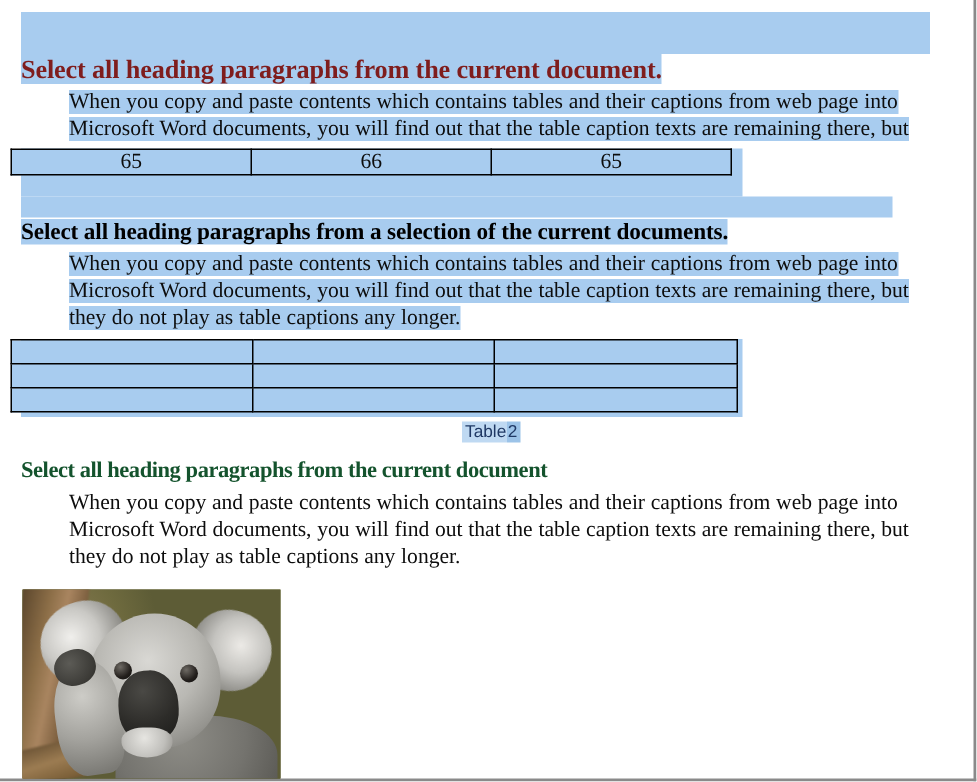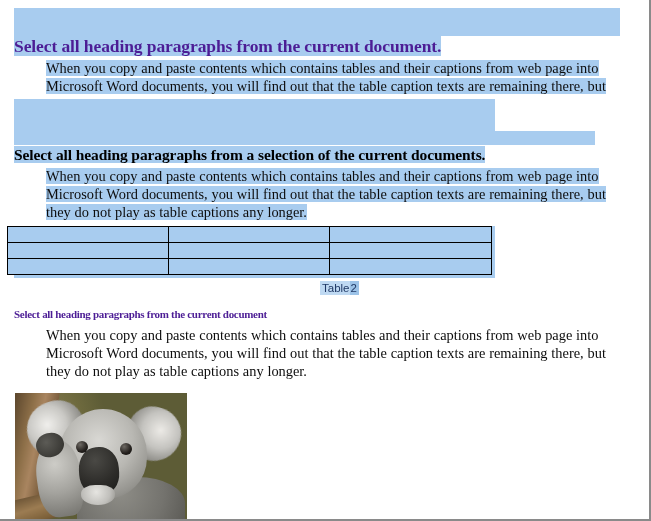--- a/index.html
+++ b/index.html
@@ -38,41 +38,41 @@
   
   .hl {
     background: #a8ccef;
   }
   .hl-strip {
     background: #a8ccef;
   }
 
   
   .h-blue-dark {
-    color: #4c1d95;
+    color: #7f1d1d;
     font-weight: bold;
     font-size: 17.5px;
     line-height: 21px;
     letter-spacing: -0.1px;
     margin: 0;
     white-space: nowrap;
   }
   .h-blue-mid {
     color: #000000;
     font-weight: bold;
     font-size: 15.5px;
     line-height: 19px;
     letter-spacing: -0.1px;
     margin: 0;
     white-space: nowrap;
   }
   .h-blue-small {
-    color: #4c1d95;
+    color: #14532d;
     font-weight: bold;
-    font-size: 11px;
+    font-size: 15px;
     line-height: 16px;
     letter-spacing: -0.3px;
     margin: 0;
     white-space: nowrap;
   }
 
   
   .para {
     color: #0d0d0d;
     font-size: 14.4px;
@@ -244,20 +244,25 @@
     <div class="para" style="margin-top:2px;">
       <span class="ln"><span class="hl">When you copy and paste contents which contains tables and their captions from web page into</span></span>
       <span class="ln"><span class="hl">Microsoft Word documents, you will find out that the table caption texts are remaining there, but</span></span>
     </div>
   </div>
 
   <div class="hl-strip" style="position:absolute; left:14px; top:99px; width:481px; height:32px;"></div>
 
   <table class="doc-table" style="position:absolute; left:7px; top:99px; width:481px;">
     <tbody>
+      <tr>
+        <td>65</td>
+        <td>66</td>
+        <td>65</td>
+      </tr>
     </tbody>
   </table>
 
   <div class="hl-strip" style="position:absolute; left:14px; top:131px; width:581px; height:14px;"></div>
 
   <div class="doc-body" style="top:145px;">
     <h2 class="h-blue-mid">
       <span class="hl">Select all heading paragraphs from a selection of the current documents.</span>
     </h2>
 
@@ -283,21 +288,21 @@
         <td></td>
       </tr>
       <tr>
         <td style="height:14px;"></td>
         <td></td>
         <td></td>
       </tr>
     </tbody>
   </table>
 
-  <div class="tbl-caption" style="position:absolute; left:320px; top:281px;">
+  <div class="tbl-caption" style="position:absolute; left:308px; top:281px;">
     <span class="cap-word">Table</span><span class="cap-num">2</span>
   </div>
 
   <div class="doc-body" style="top:306px;">
     <h3 class="h-blue-small">Select all heading paragraphs from the current document</h3>
 
     <div class="para" style="margin-top:4px;">
       <span class="ln"><span>When you copy and paste contents which contains tables and their captions from web page into</span></span>
       <span class="ln"><span>Microsoft Word documents, you will find out that the table caption texts are remaining there, but</span></span>
       <span class="ln"><span>they do not play as table captions any longer.</span></span>

